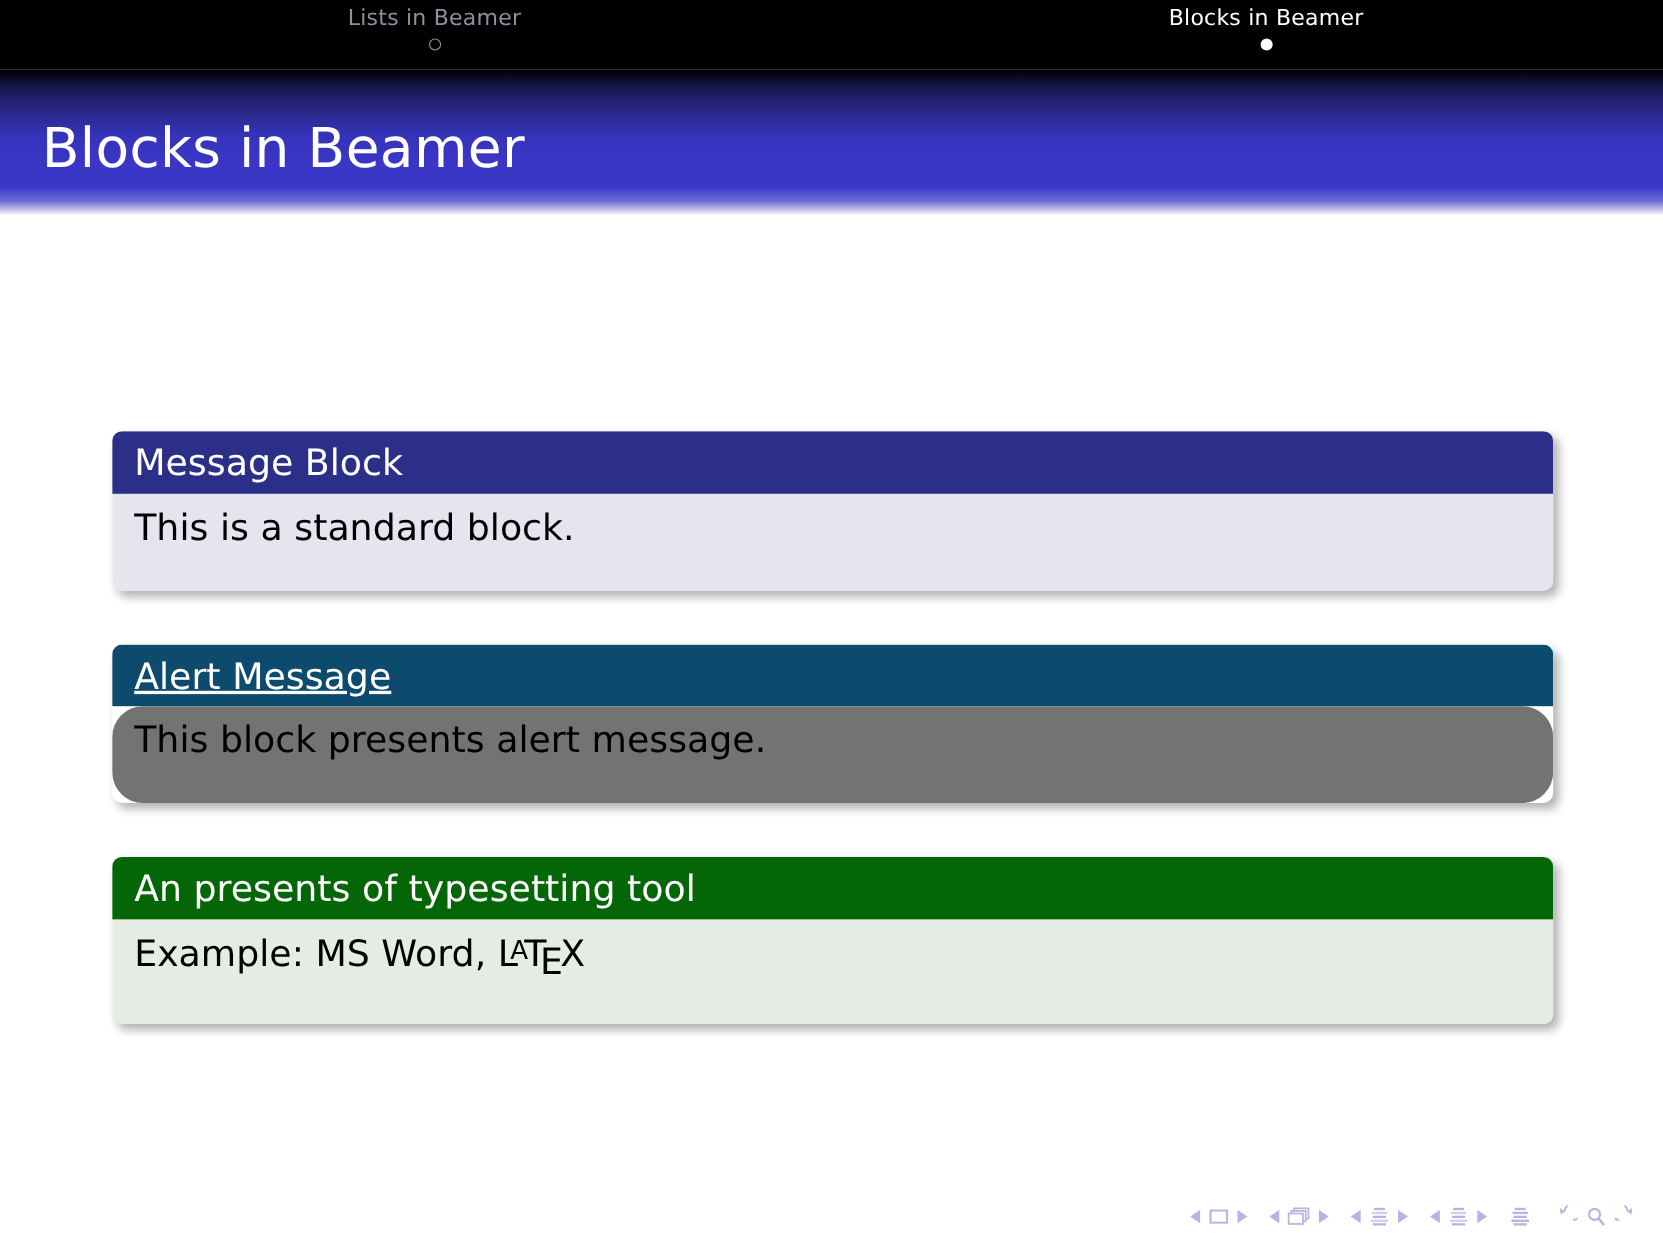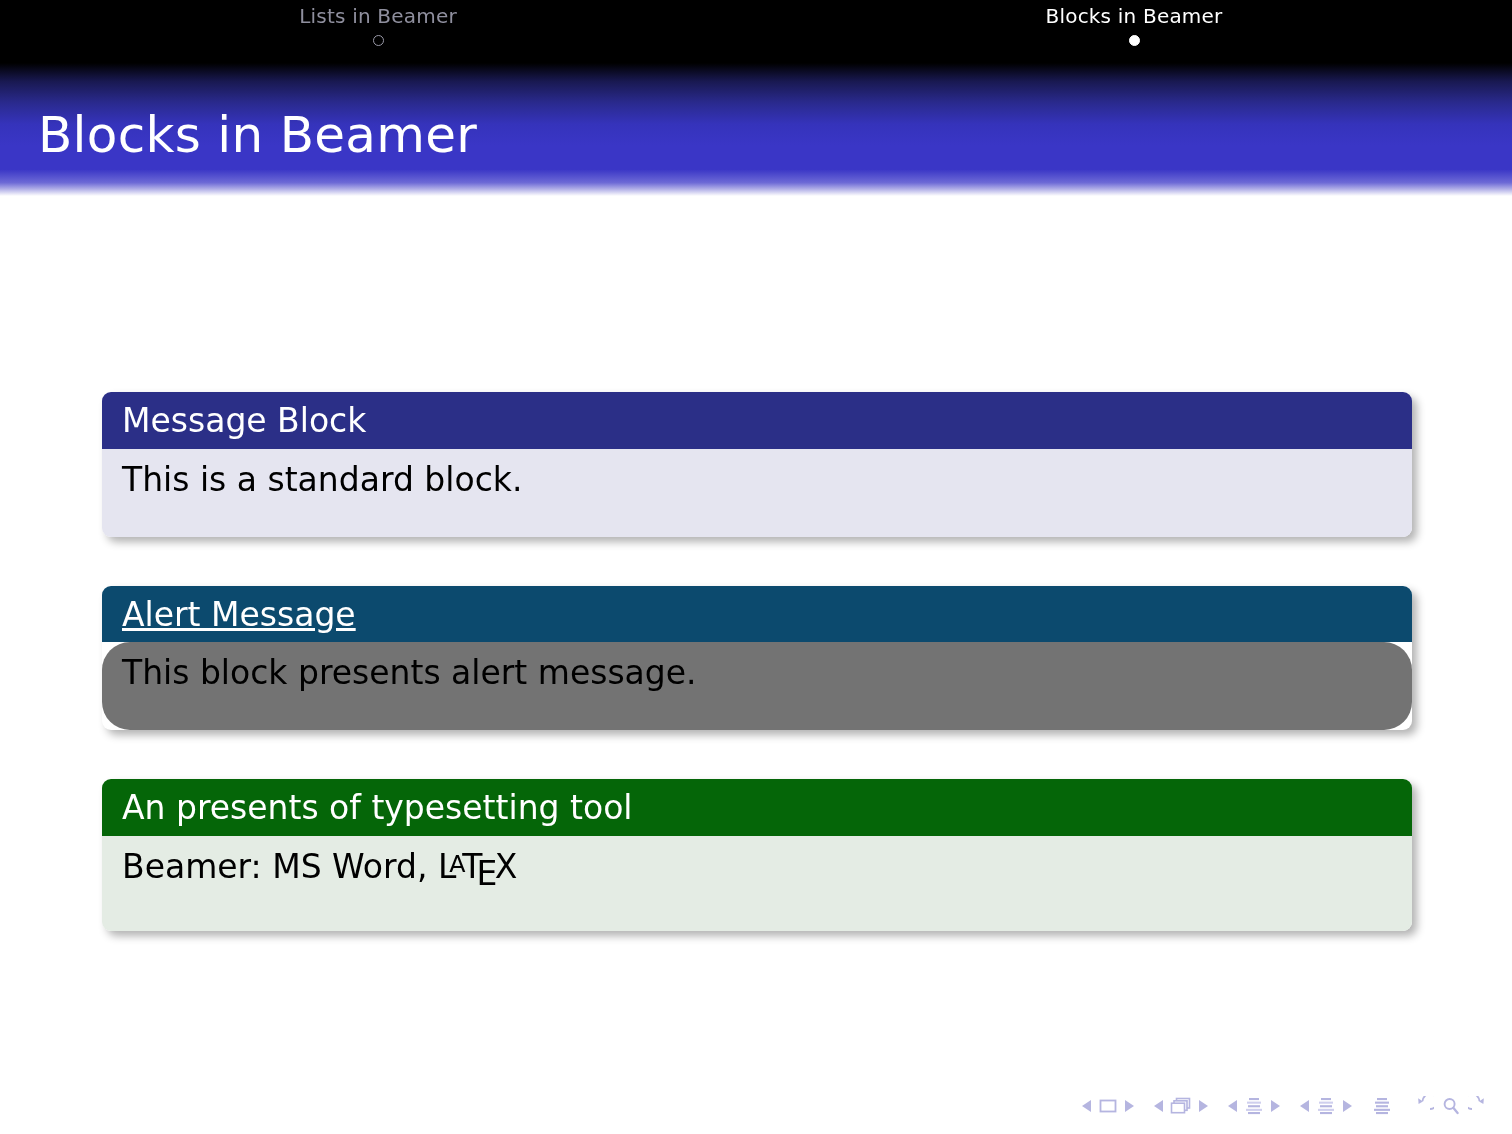--- a/index.html
+++ b/index.html
@@ -21,20 +21,21 @@
     left: 0; top: 0;
     width: 1512px;
     height: 63px;
     background: #000000;
   }
   .nav-section {
     position: absolute;
     top: 0;
     height: 63px;
     text-align: center;
+    padding-left: 17px;
   }
   #nav-section-lists { left: 0px; width: 756px; }
   #nav-section-blocks { left: 756px; width: 756px; }
 
   .nav-label {
     display: block;
     font-size: 20px;
     letter-spacing: 0.2px;
     padding-top: 6px;
     line-height: 1;
@@ -204,21 +205,21 @@
   </div>
 
   <div class="block block-alert">
     <div class="block-title">Alert Message</div>
     <div class="block-body">This block presents alert message.</div>
   </div>
 
   <div class="block block-example">
     <div class="block-title">An presents of typesetting tool</div>
     <div class="block-body">
-      <span>Beamer:  MS Word, </span><span class="latex"><span>L</span><span class="la-a">A</span><span class="la-t">T</span><span class="la-e">E</span><span>X</span></span>
+      <span>Example:  MS Word, </span><span class="latex"><span>L</span><span class="la-a">A</span><span class="la-t">T</span><span class="la-e">E</span><span>X</span></span>
     </div>
   </div>
 
 </div>
 
 <div id="nav-symbols">
 
   <div class="nav-group">
     <span class="tri tri-left"></span>
     <svg class="sym" width="20" height="16" viewBox="0 0 20 16">

